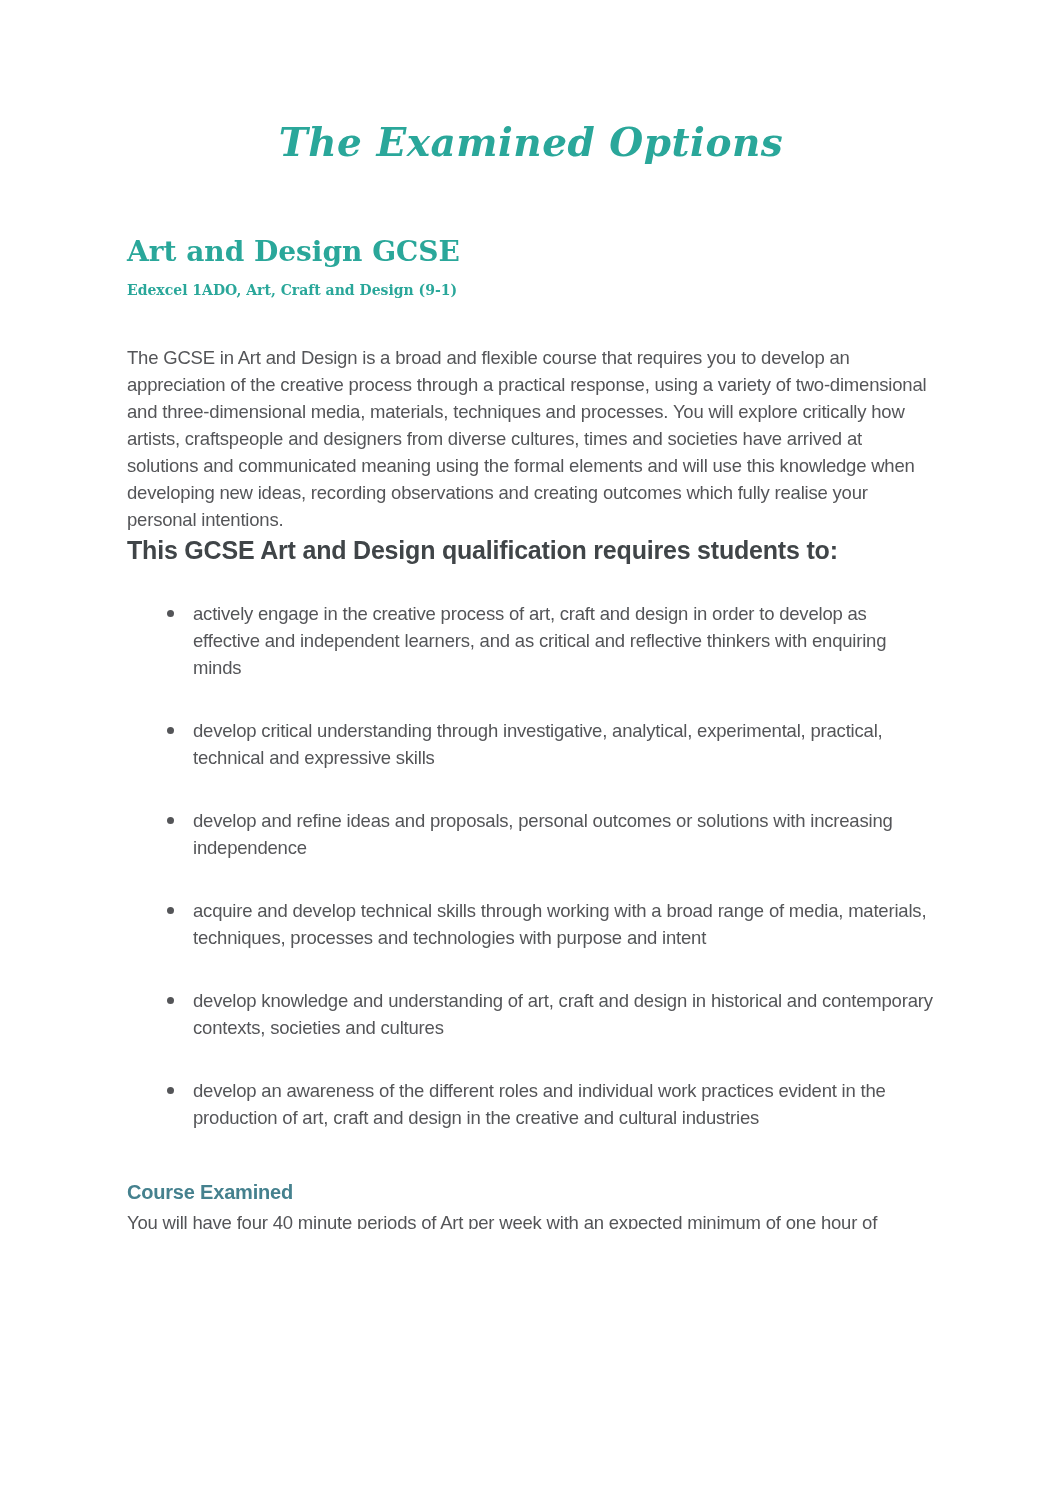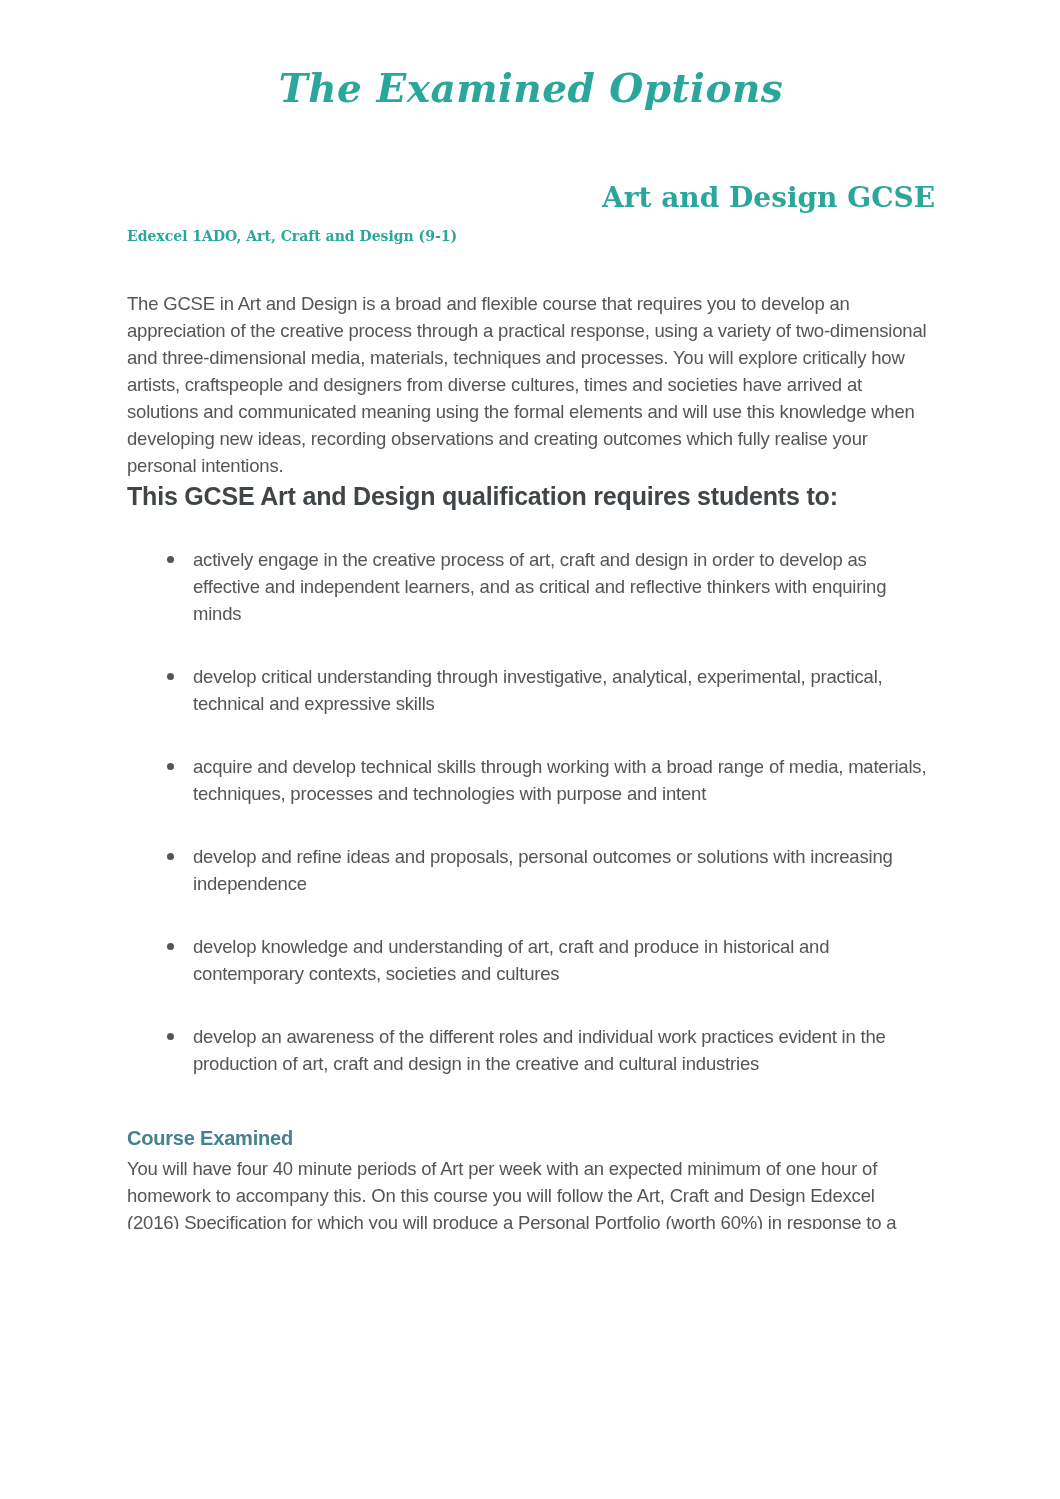--- a/index.html
+++ b/index.html
@@ -2,21 +2,21 @@
 <html><head>
 <meta charset="utf-8">
 <style>
   html, body { margin: 0; padding: 0; background: #ffffff; }
   .page {
     position: relative;
     width: 1060px;
     height: 1229px;
     background: #ffffff;
     box-sizing: border-box;
-    padding: 64px 125px 0 127px;
+    padding: 118px 125px 0 127px;
     font-family: "Liberation Sans", sans-serif;
     overflow: hidden;
   }
   .doc-title {
     margin: 0;
     text-align: center;
     font-family: "DejaVu Serif", serif;
     font-style: italic;
     font-weight: 700;
     font-size: 39px;
@@ -24,21 +24,20 @@
     color: #2aa79a;
     letter-spacing: 0.5px;
   }
   .course-heading {
     margin: 68px 0 0 0;
     font-family: "DejaVu Serif", serif;
     font-weight: 700;
     font-size: 28px;
     line-height: 36px;
     color: #2aa79a;
-    text-align: right;
   }
   .course-subheading {
     margin: 6px 0 0 0;
     font-family: "DejaVu Serif", serif;
     font-weight: 700;
     font-size: 14px;
     line-height: 28px;
     color: #2aa79a;
   }
   .body-text {
@@ -116,29 +115,29 @@
           <span>actively engage in the creative process of art, craft and design in order to develop as effective and independent learners, and as critical and reflective thinkers with enquiring minds</span>
         </li>
 
 
 
         <li>
           <span>develop critical understanding through investigative, analytical, experimental, practical, technical and expressive skills</span>
         </li>
 
         <li>
+          <span>develop and refine ideas and proposals, personal outcomes or solutions with increasing independence</span>
+        </li>
+
+        <li>
           <span>acquire and develop technical skills through working with a broad range of media, materials, techniques, processes and technologies with purpose and intent</span>
         </li>
 
         <li>
-          <span>develop and refine ideas and proposals, personal outcomes or solutions with increasing independence</span>
-        </li>
-
-        <li>
-          <span>develop knowledge and understanding of art, craft and produce in historical and contemporary contexts, societies and cultures</span>
+          <span>develop knowledge and understanding of art, craft and design in historical and contemporary contexts, societies and cultures</span>
         </li>
 
         <li>
           <span>develop an awareness of the different roles and individual work practices evident in the production of art, craft and design in the creative and cultural industries</span>
         </li>
       </ul>
 
     <h4 class="sub-section-heading content-heading">Course Examined</h4>
 
     <p class="body-text content-body">You will have four 40 minute periods of Art per week with an expected minimum of one hour of homework to accompany this. On this course you will follow the Art, Craft and Design Edexcel  (2016) Specification for which you will produce a Personal Portfolio (worth 60%) in response to a given theme, which is currently ‘Identity’.</p>

